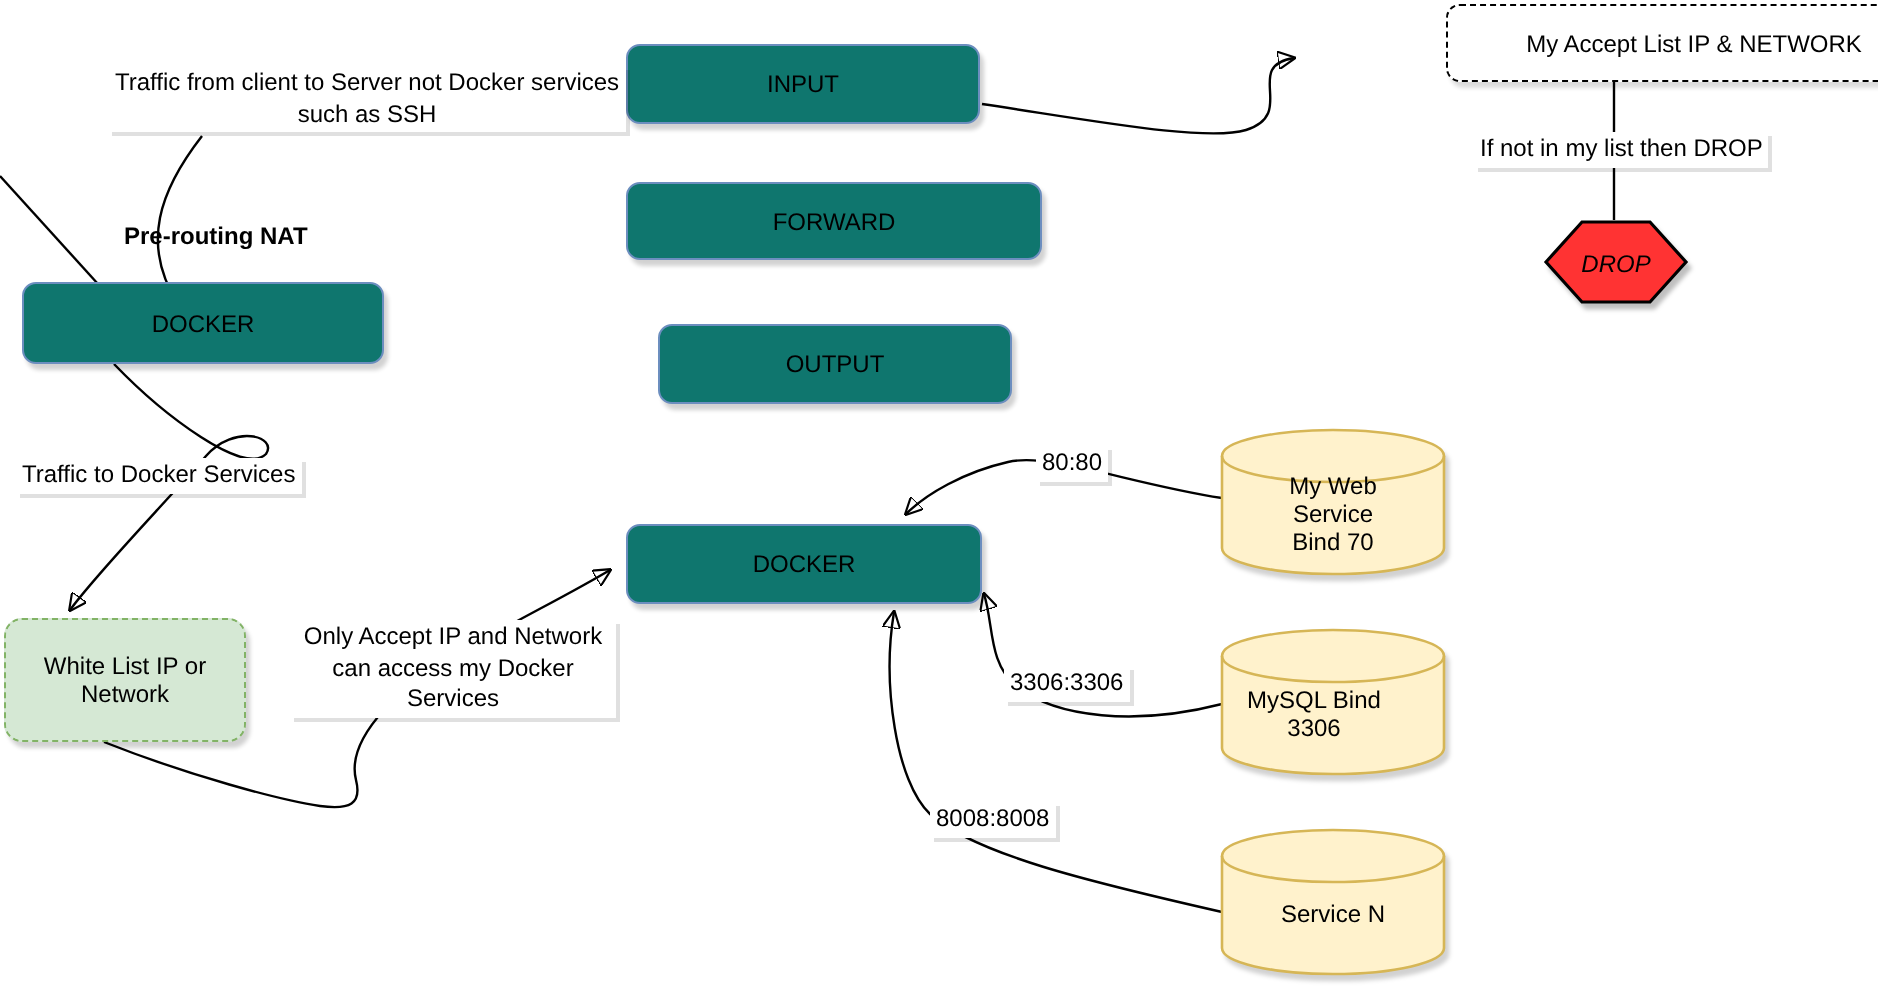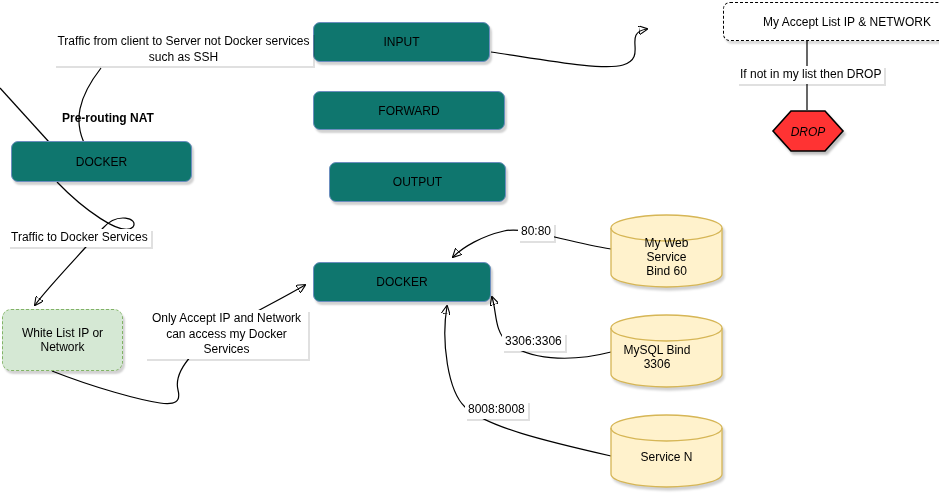--- a/index.html
+++ b/index.html
@@ -64,21 +64,21 @@
     <path d="M 57,182 C 82,208 122,238 133,227 C 139,218 117,212 103,228 C 82,252 48,287 35,305" marker-end="url(#arr)"></path>
     <path d="M 52,371 C 95,388 140,400 160,403 C 175,405 181,402 178,390 C 175,378 182,366 192,355 C 215,330 270,306 305,285" marker-end="url(#arr)"></path>
     <path d="M 611,249 C 565,242 525,226 504,231 C 482,236 463,247 453,257" marker-end="url(#arr)"></path>
     <path d="M 611,352 C 568,363 528,359 508,343 C 494,331 497,313 492,297" marker-end="url(#arr)"></path>
     <path d="M 611,456 C 545,441 487,427 465,407 C 448,391 441,342 447,306" marker-end="url(#arr)"></path>
   </svg>
 
   <div class="node blue" style="left:313px;top:22px;width:177px;height:40px;">
     <span>INPUT</span>
   </div>
-  <div class="node blue" style="left:313px;top:91px;width:192px;height:39px;justify-content:center;">
+  <div class="node blue" style="left:313px;top:91px;width:208px;height:39px;justify-content:center;">
     <span>FORWARD</span>
   </div>
   <div class="node blue" style="left:329px;top:162px;width:177px;height:40px;">
     <span>OUTPUT</span>
   </div>
   <div class="node blue" style="left:313px;top:262px;width:178px;height:40px;">
     <span>DOCKER</span>
   </div>
   <div class="node blue" style="left:11px;top:141px;width:181px;height:41px;">
     <span>DOCKER</span>
@@ -100,21 +100,21 @@
     <span class="hlabel">DROP</span>
   </div>
 
   <div class="cyl" style="left:610px;top:214px;width:113px;height:74px;">
     <svg width="113" height="74">
       <path d="M1,14 C1,6.8 26,1 56.5,1 C87,1 112,6.8 112,14 L112,60 C112,67.2 87,73 56.5,73 C26,73 1,67.2 1,60 Z" fill="#fff2cc" stroke="#d6b656" stroke-width="1.3"></path>
       <path d="M1,14 C1,21.2 26,27 56.5,27 C87,27 112,21.2 112,14" fill="none" stroke="#d6b656" stroke-width="1.3"></path>
     </svg>
     <span class="clabel">My Web
 Service
-Bind 60</span>
+Bind 70</span>
   </div>
   <div class="cyl" style="left:610px;top:314px;width:94px;height:74px;">
     <svg width="113" height="74">
       <path d="M1,14 C1,6.8 26,1 56.5,1 C87,1 112,6.8 112,14 L112,60 C112,67.2 87,73 56.5,73 C26,73 1,67.2 1,60 Z" fill="#fff2cc" stroke="#d6b656" stroke-width="1.3"></path>
       <path d="M1,14 C1,21.2 26,27 56.5,27 C87,27 112,21.2 112,14" fill="none" stroke="#d6b656" stroke-width="1.3"></path>
     </svg>
     <span class="clabel">MySQL Bind 3306</span>
   </div>
   <div class="cyl" style="left:610px;top:414px;width:113px;height:74px;">
     <svg width="113" height="74">

